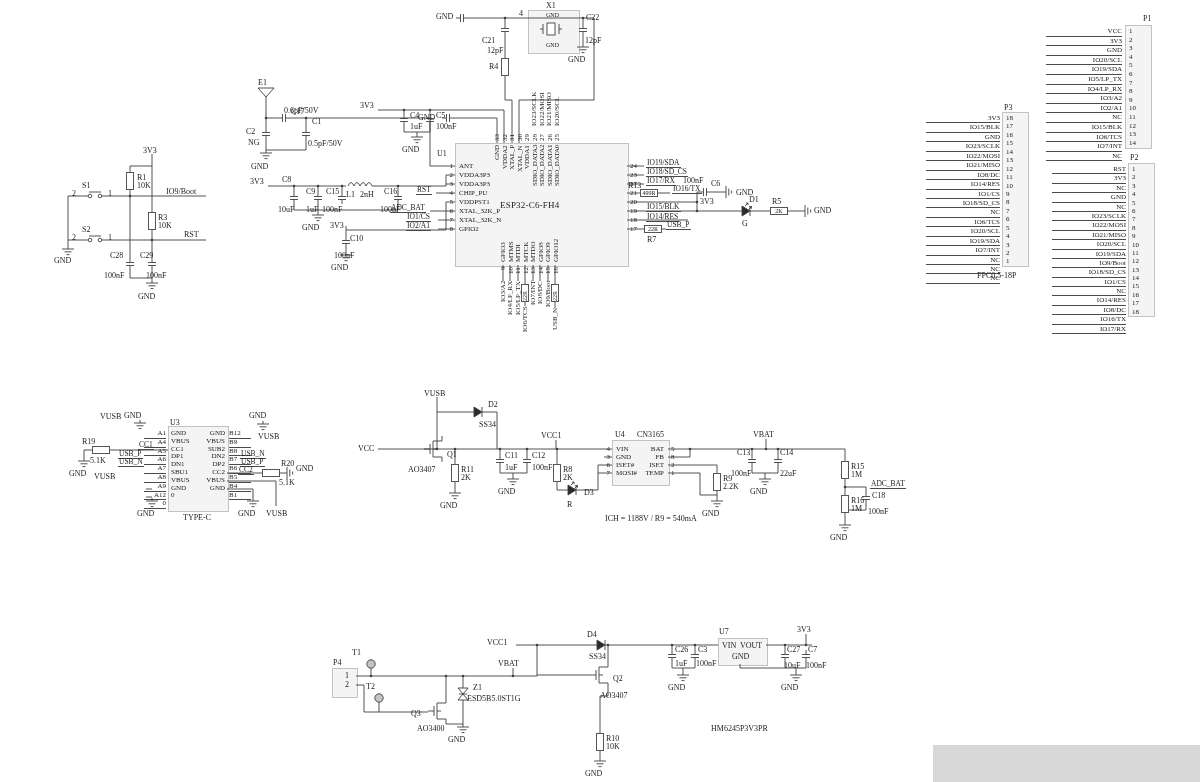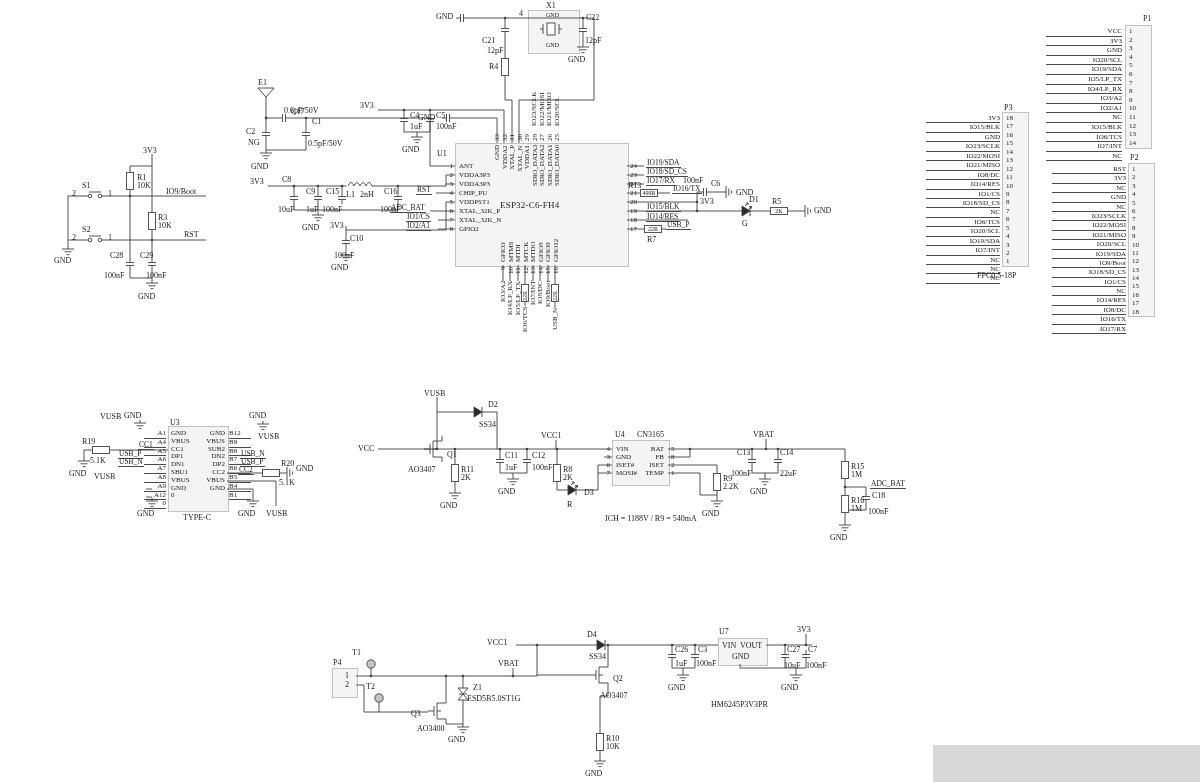--- a/index.html
+++ b/index.html
@@ -649,21 +649,21 @@
   <div class="t" style="left:585px;top:769px">GND</div>
   <div class="t" style="left:675px;top:645px">C26</div>
   <div class="t" style="left:675px;top:659px">1uF</div>
   <div class="t" style="left:698px;top:645px">C3</div>
   <div class="t" style="left:696px;top:659px">100nF</div>
   <div class="t" style="left:668px;top:683px">GND</div>
   <div class="t" style="left:719px;top:627px">U7</div>
   <div class="t" style="left:722px;top:641px">VIN</div>
   <div class="t" style="left:740px;top:641px">VOUT</div>
   <div class="t" style="left:732px;top:652px">GND</div>
-  <div class="t" style="left:711px;top:700px">HM6245P3V3PR</div>
+  <div class="t" style="left:711px;top:724px">HM6245P3V3PR</div>
   <div class="t" style="left:787px;top:645px">C27</div>
   <div class="t" style="left:784px;top:661px">10uF</div>
   <div class="t" style="left:808px;top:645px">C7</div>
   <div class="t" style="left:806px;top:661px">100nF</div>
   <div class="t" style="left:797px;top:625px">3V3</div>
   <div class="t" style="left:781px;top:683px">GND</div>
 
 </div>
 
 </body></html>

